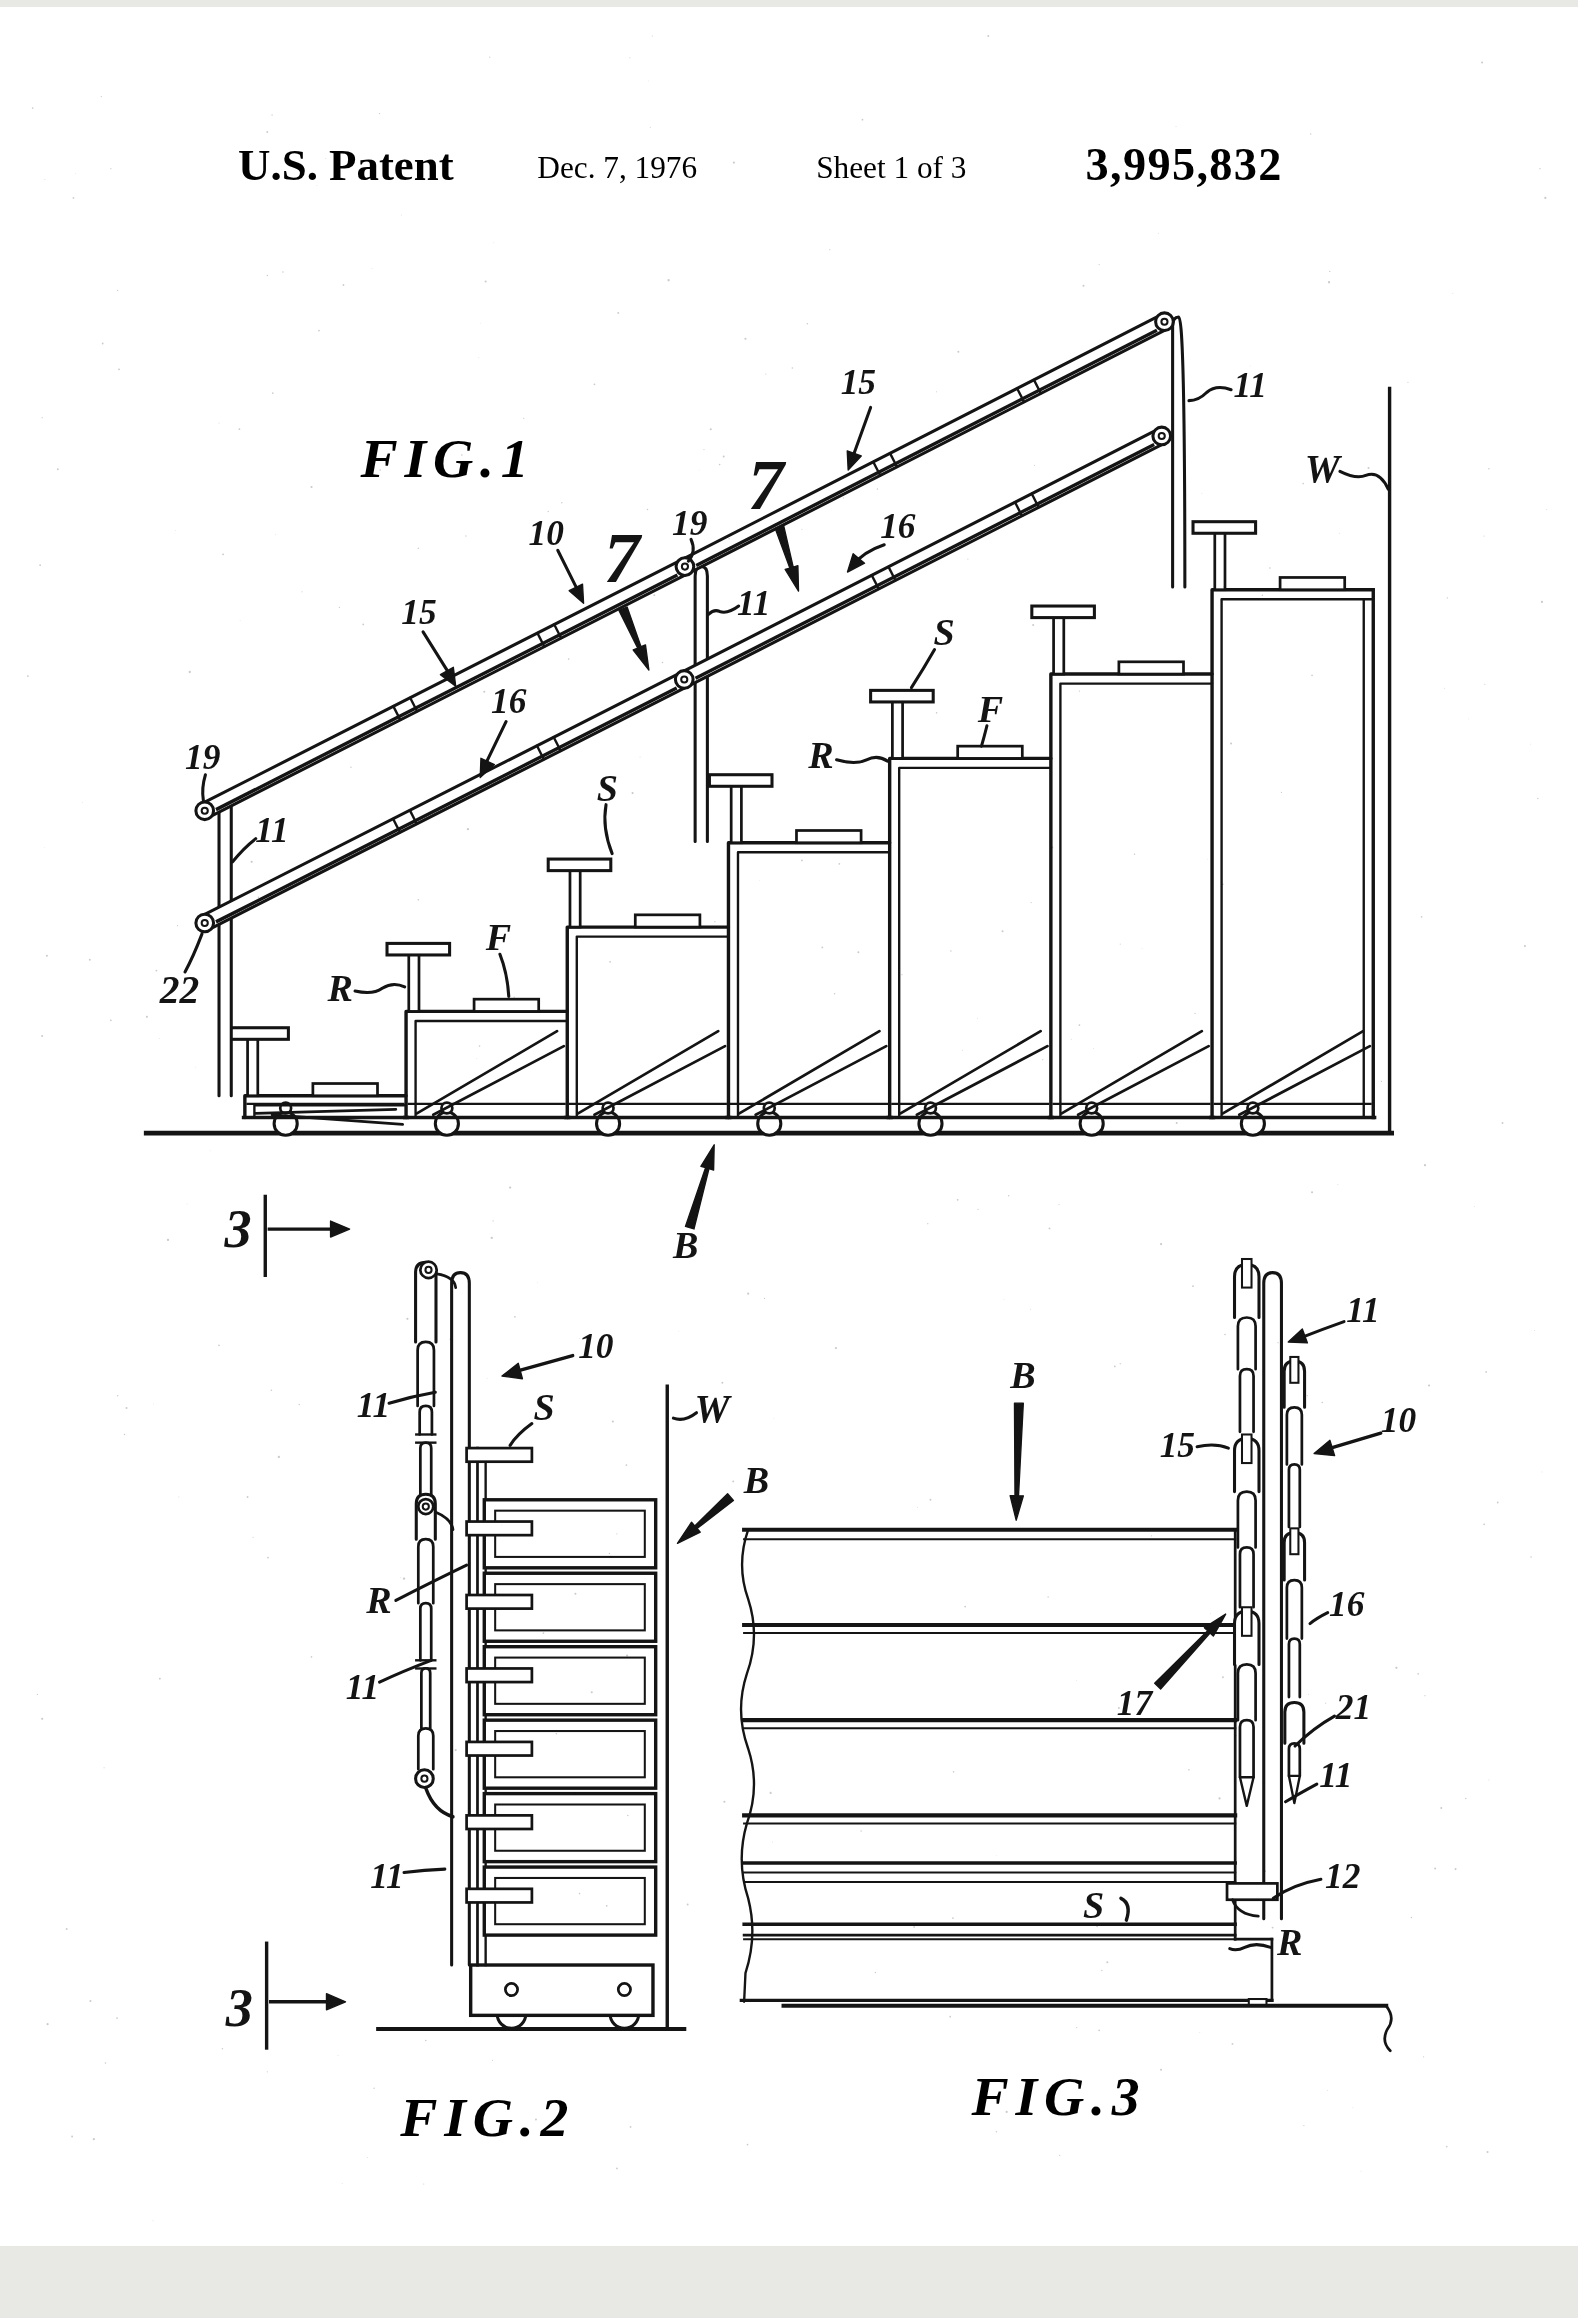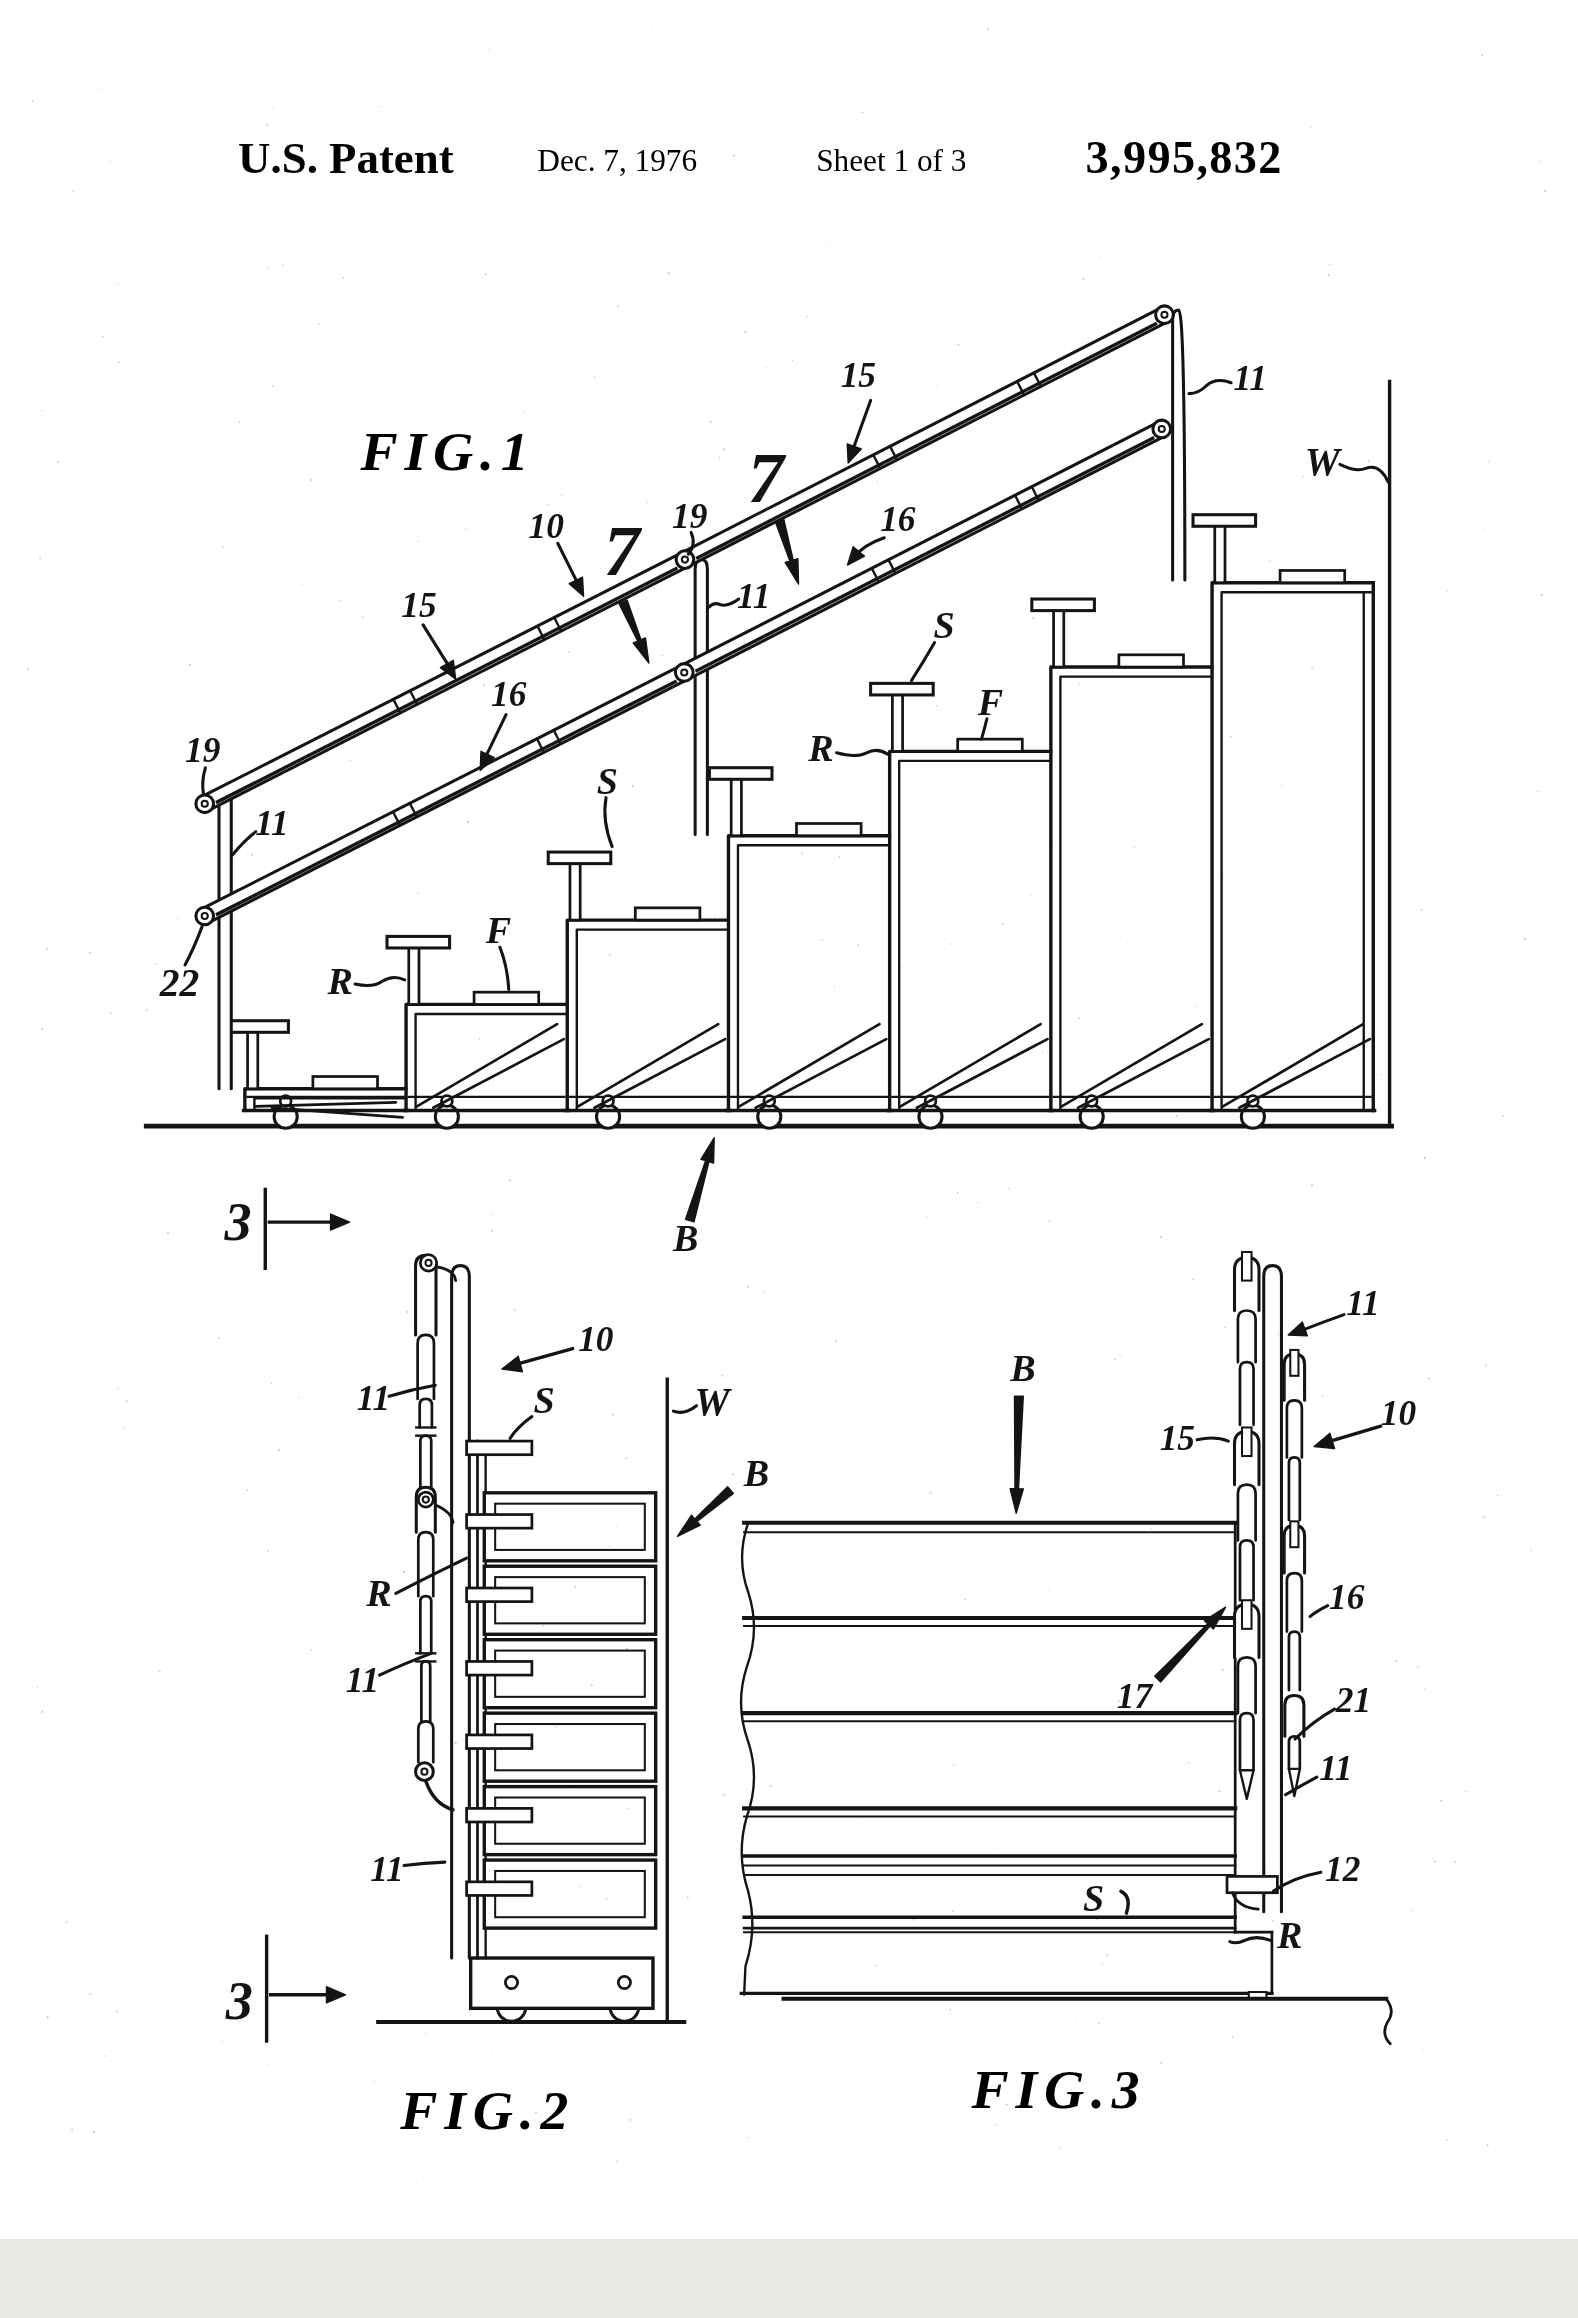--- a/index.html
+++ b/index.html
@@ -1,16 +1,16 @@
 <!DOCTYPE html>
 <html style="font-size:11px"><head>
 <meta charset="utf-8">
 <style>
   html,body{margin:0;padding:0;background:#e8e8e4;}
-  #page{width:1578px;height:2239px;background:#ffffff;position:relative;margin:0 auto;
+  #page{width:1578px;height:2239px;background:#ffffff;position:relative;margin:7px auto;
         font-family:"Liberation Serif","DejaVu Serif",serif;}
   svg{display:block}
   text{user-select:none}
   .hdr-big{font-size:66px;font-weight:bold;}
   .hdr-med{font-size:46px;}
   .hdr-num{font-size:68px;font-weight:bold;letter-spacing:2px;}
   .figcap{font-size:82px;font-weight:bold;font-style:italic;letter-spacing:10px;}
 </style>
 </head>
 <body>

